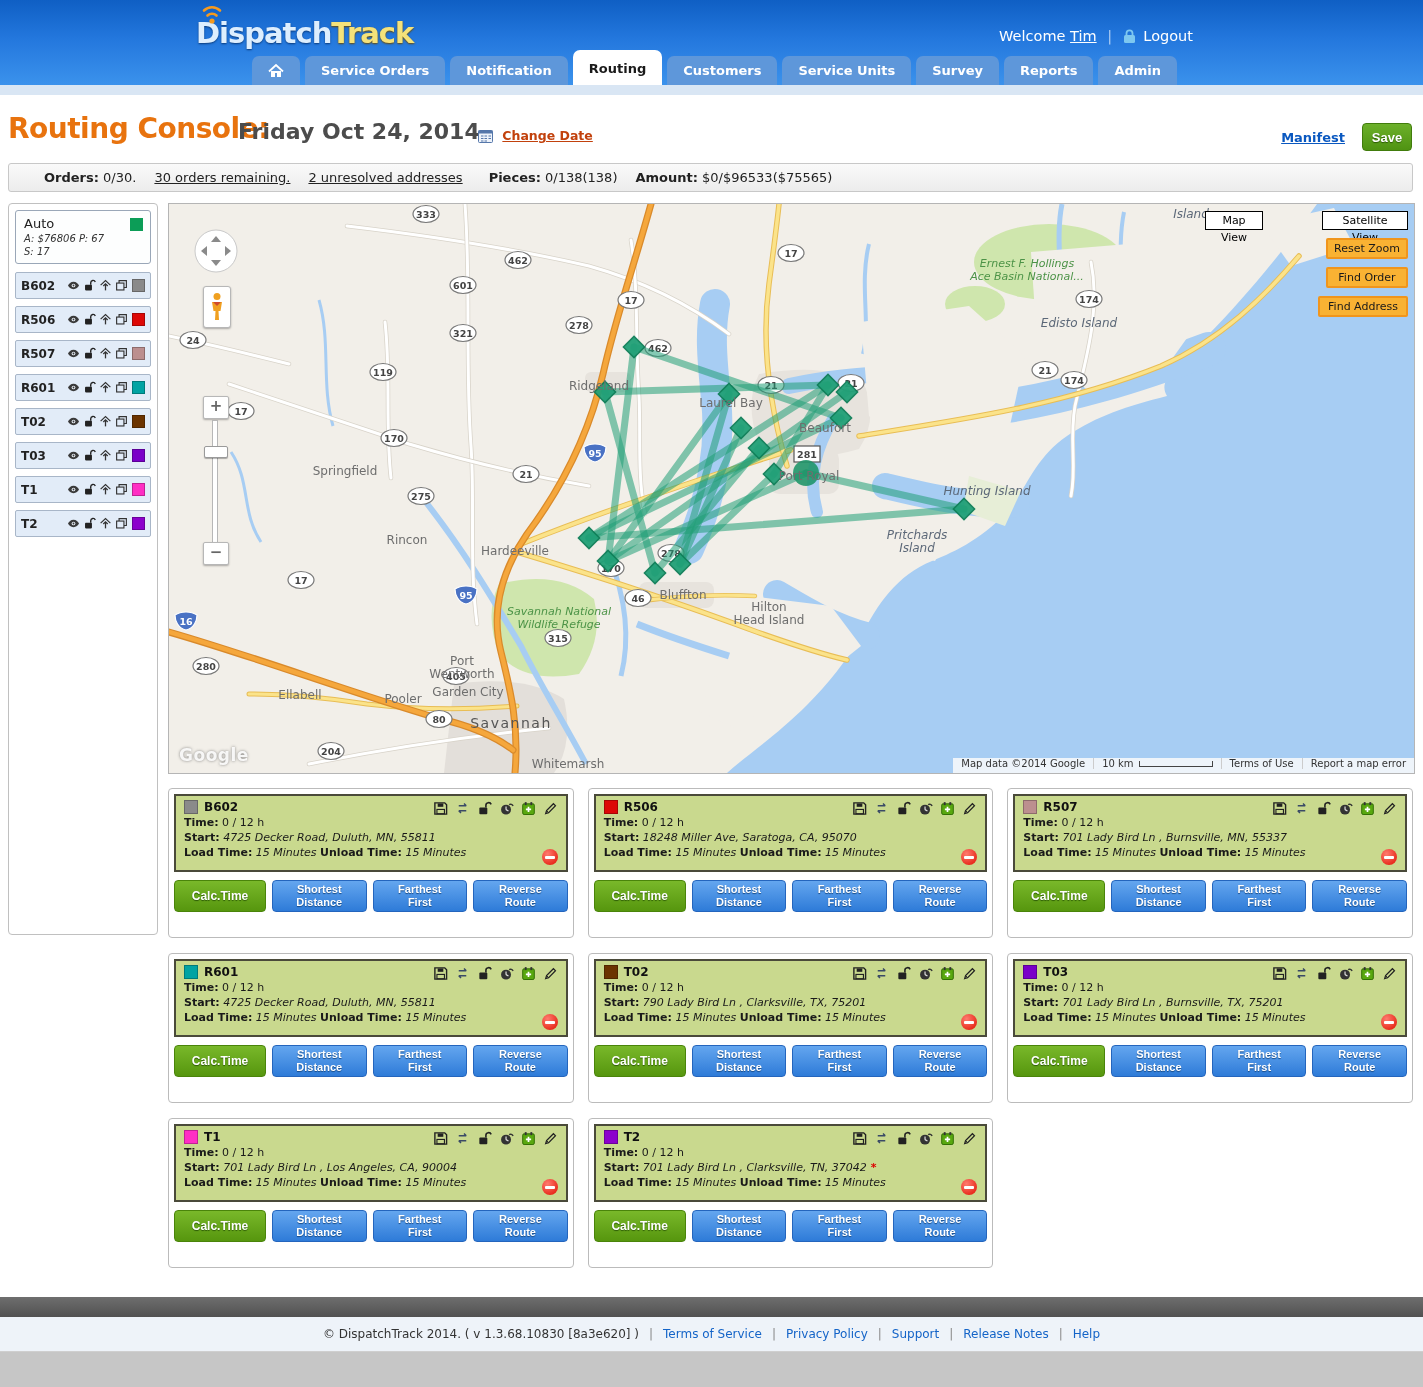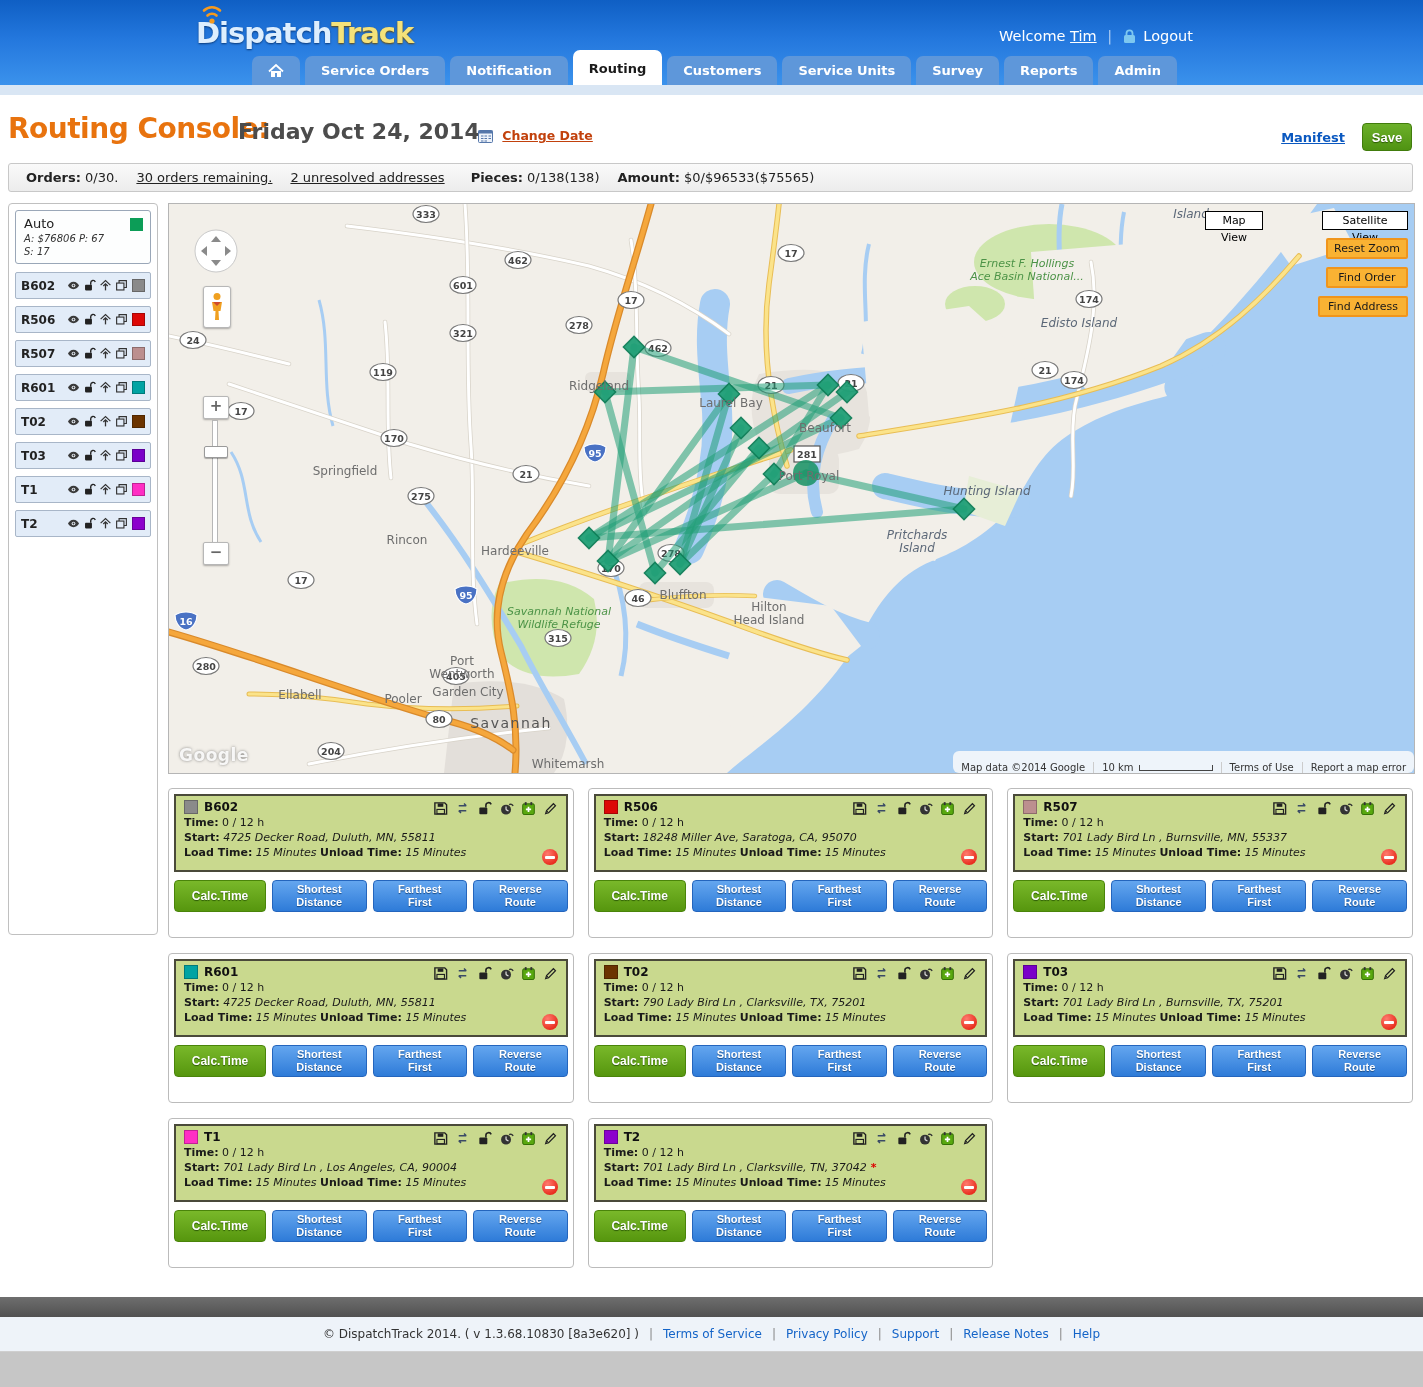--- a/index.html
+++ b/index.html
@@ -32,21 +32,21 @@
   .changedate svg{vertical-align:-3px;margin-right:5px;}
   .manifest{position:absolute;right:78px;top:130px;font-size:13px;font-weight:bold;}
   .manifest a{color:#0a58c0;}
   .savebtn{position:absolute;left:1362px;top:123px;width:50px;height:28px;
     background:linear-gradient(#6cb02a,#4f9312);border:1px solid #417c0c;border-radius:4px;
     color:#fff;font-weight:bold;font-size:13px;text-shadow:0 1px 1px #2c5a05;cursor:pointer;}
 
   
   .stats{position:absolute;left:8px;top:163px;width:1405px;height:29px;box-sizing:border-box;
     background:linear-gradient(#fafafa,#ececec);border:1px solid #c8c8c8;border-radius:3px;
-    display:flex;align-items:center;column-gap:18px;padding-left:17px;font-size:13px;color:#222;}
+    display:flex;align-items:center;column-gap:18px;padding-left:35px;font-size:13px;color:#222;}
   .stats b{font-weight:bold;}
   .stats a{color:#222;}
   .stats .grp{white-space:nowrap;}
 
   
   .sidebar{position:absolute;left:8px;top:203px;width:150px;height:732px;box-sizing:border-box;
     background:#fff;border:1px solid #c0c0c0;border-radius:4px;padding:6px;}
   .autocard{position:relative;border:1px solid #9aa7b8;border-radius:3px;background:#fdfefe;
     padding:5px 8px 6px;margin-bottom:8px;}
   .autocard .a-name{font-size:13px;font-weight:normal;color:#222;}
@@ -82,22 +82,22 @@
   .pan{position:absolute;left:24px;top:24px;cursor:pointer;}
   .pegman{position:absolute;left:34px;top:82px;width:26px;height:40px;background:#fff;border:1px solid #b7b7b7;
     border-radius:3px;box-shadow:0 1px 2px rgba(0,0,0,.3);display:flex;align-items:center;justify-content:center;cursor:grab;}
   .zbtn{position:absolute;left:34px;width:24px;height:21px;background:#fff;border:1px solid #b7b7b7;border-radius:2px;
     box-shadow:0 1px 2px rgba(0,0,0,.3);font-size:15px;font-weight:bold;color:#666;text-align:center;line-height:19px;cursor:pointer;}
   .ztrack{position:absolute;left:43px;top:216px;width:4px;height:122px;background:#fff;border:1px solid #b7b7b7;}
   .zhandle{position:absolute;left:35px;top:242px;width:22px;height:10px;background:#fff;border:1px solid #9a9a9a;
     border-radius:2px;box-shadow:0 1px 1px rgba(0,0,0,.3);cursor:pointer;}
   .glogo{position:absolute;left:10px;bottom:8px;font-size:17px;font-weight:bold;color:rgba(255,255,255,.9);
     text-shadow:0 0 3px rgba(60,60,60,.6);letter-spacing:.5px;}
-  .attrib{position:absolute;right:0;bottom:0;height:22px;display:flex;align-items:flex-end;
-    background:rgba(250,250,250,.85);font-size:10px;color:#333;border-radius:6px;}
+  .attrib{position:absolute;right:0;bottom:0;height:15px;display:flex;align-items:flex-start;
+    background:rgba(250,250,250,.85);font-size:10px;color:#333;}
   .attrib .seg{padding:0 8px;border-left:1px solid #ccc;white-space:nowrap;display:flex;align-items:center;gap:5px;}
   .attrib .seg:first-child{border-left:none;}
   .attrib a{color:#333;text-decoration:none;}
   .sbar{display:inline-block;width:72px;height:5px;border-left:1px solid #444;border-right:1px solid #444;border-bottom:1px solid #444;}
 
   
   .cards{position:absolute;left:168px;top:788px;width:1245px;display:grid;
     grid-template-columns:repeat(3,1fr);column-gap:14px;row-gap:15px;}
   .card-cell{height:150px;box-sizing:border-box;background:#fff;border:1px solid #bbb;border-radius:4px;padding:5px;overflow:hidden;}
   .gcard{position:relative;height:78px;box-sizing:border-box;background:#c9d98e;border:2px solid #4a4a3a;padding:4px 8px;}

